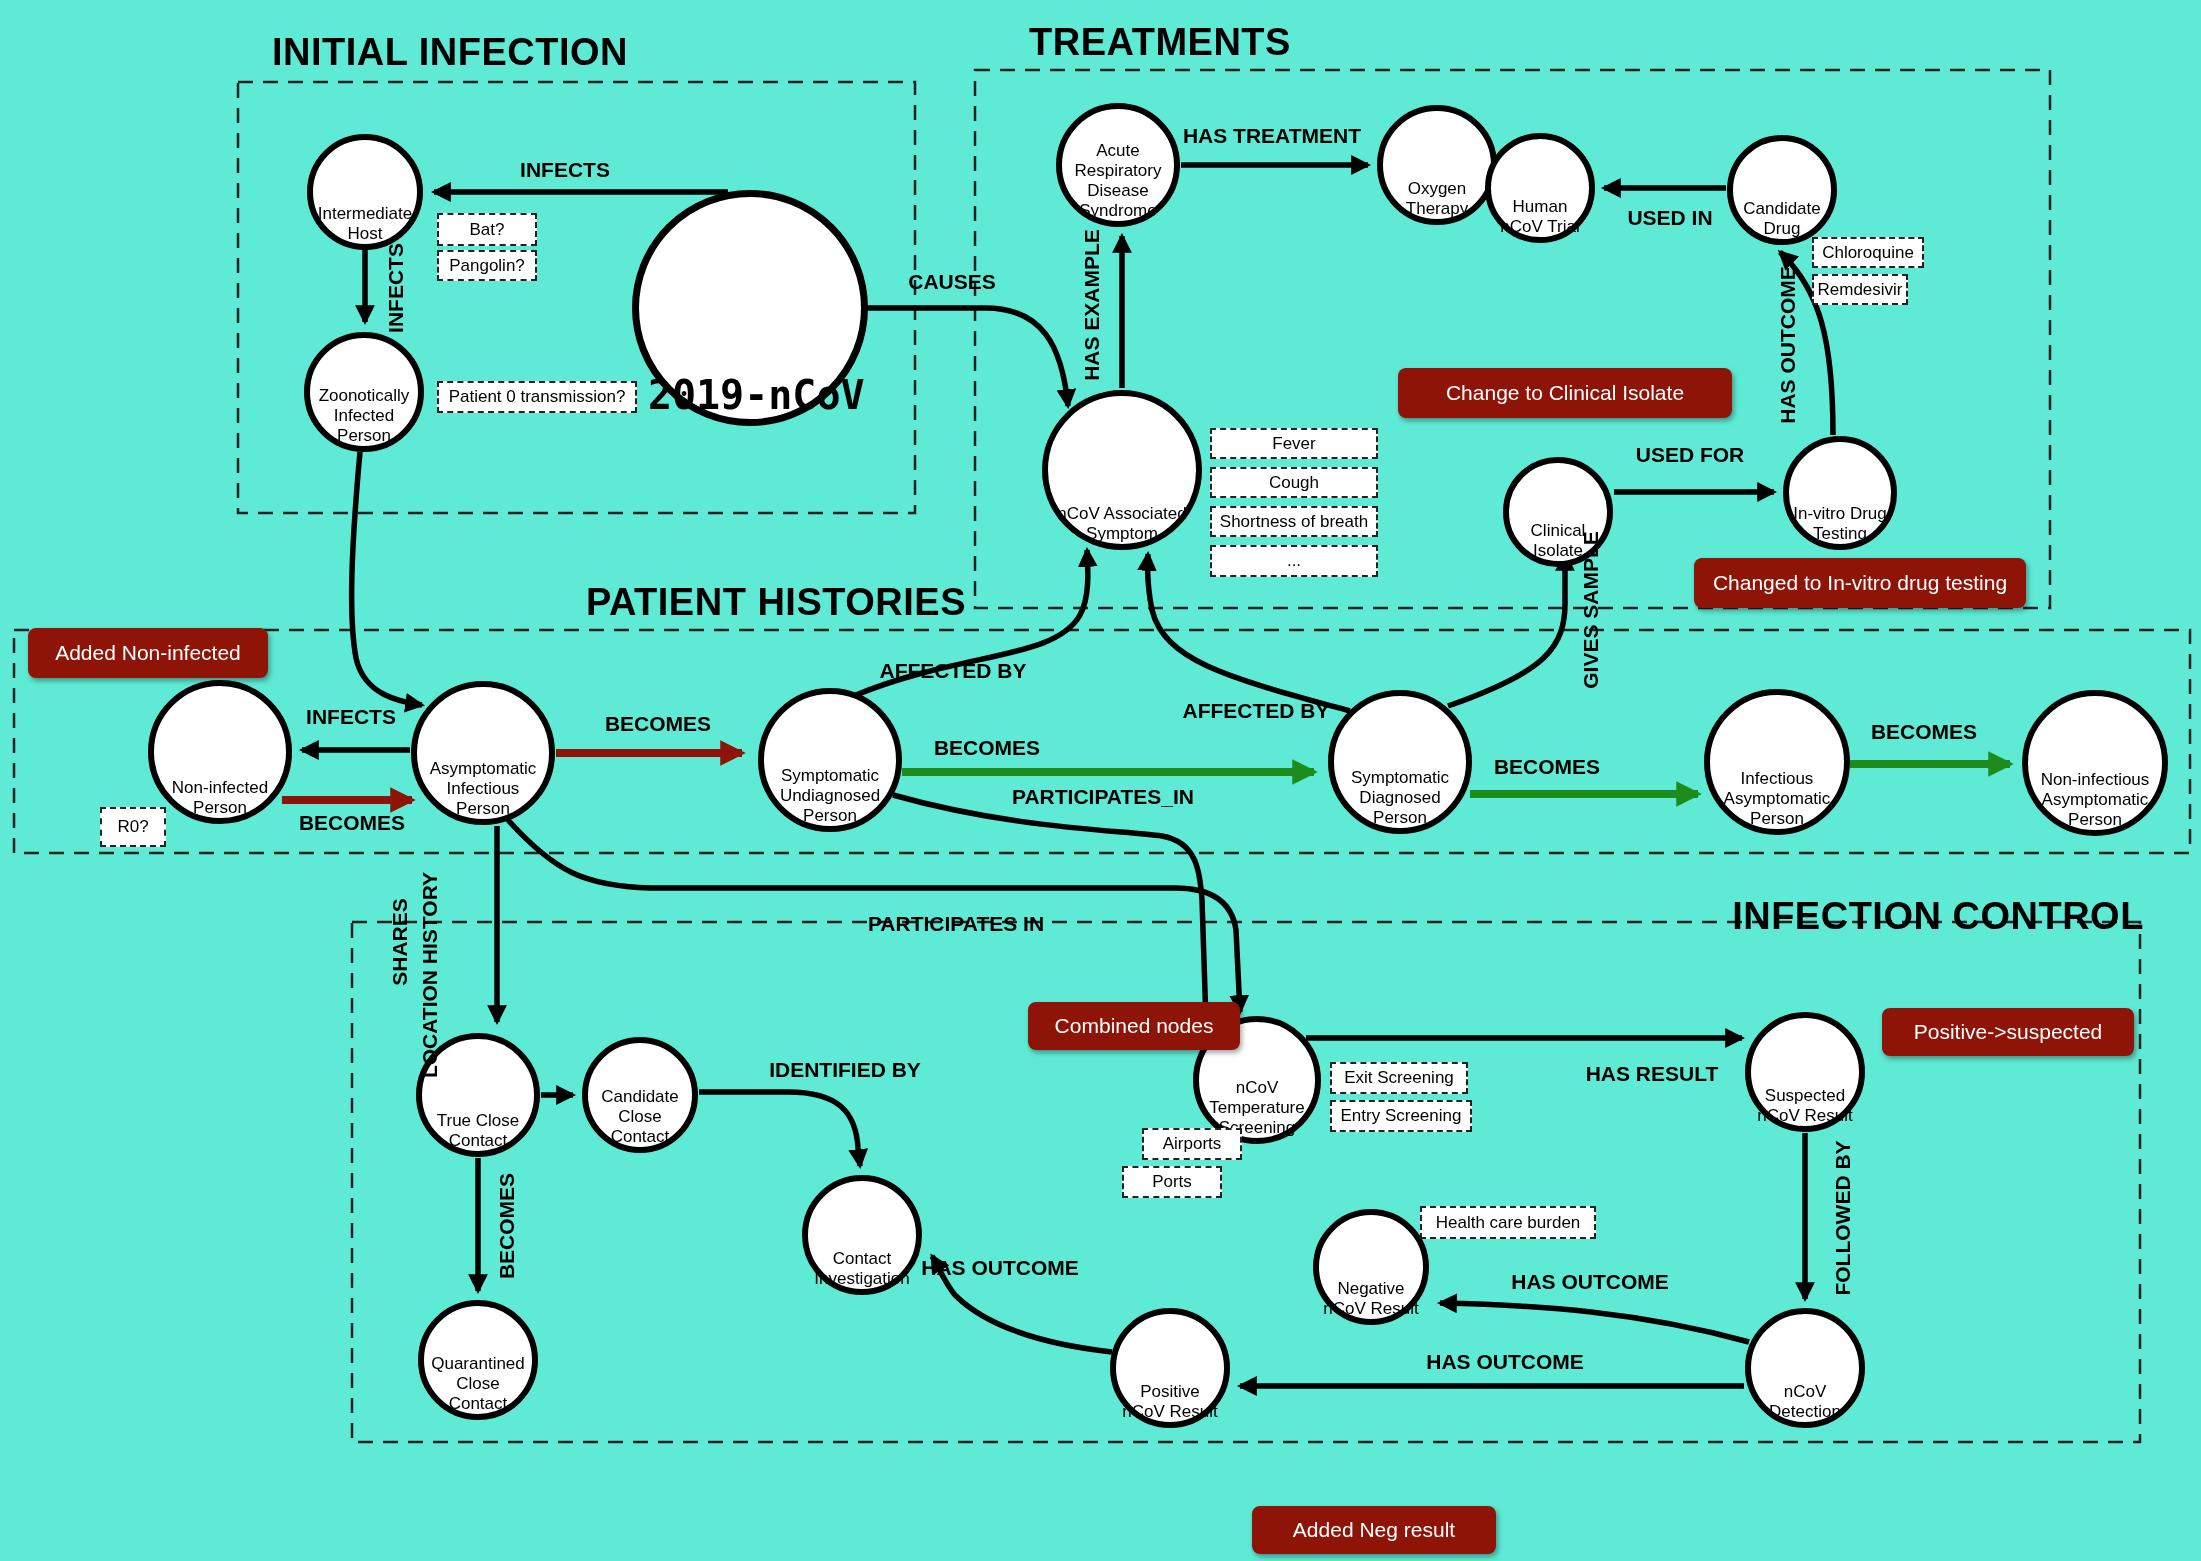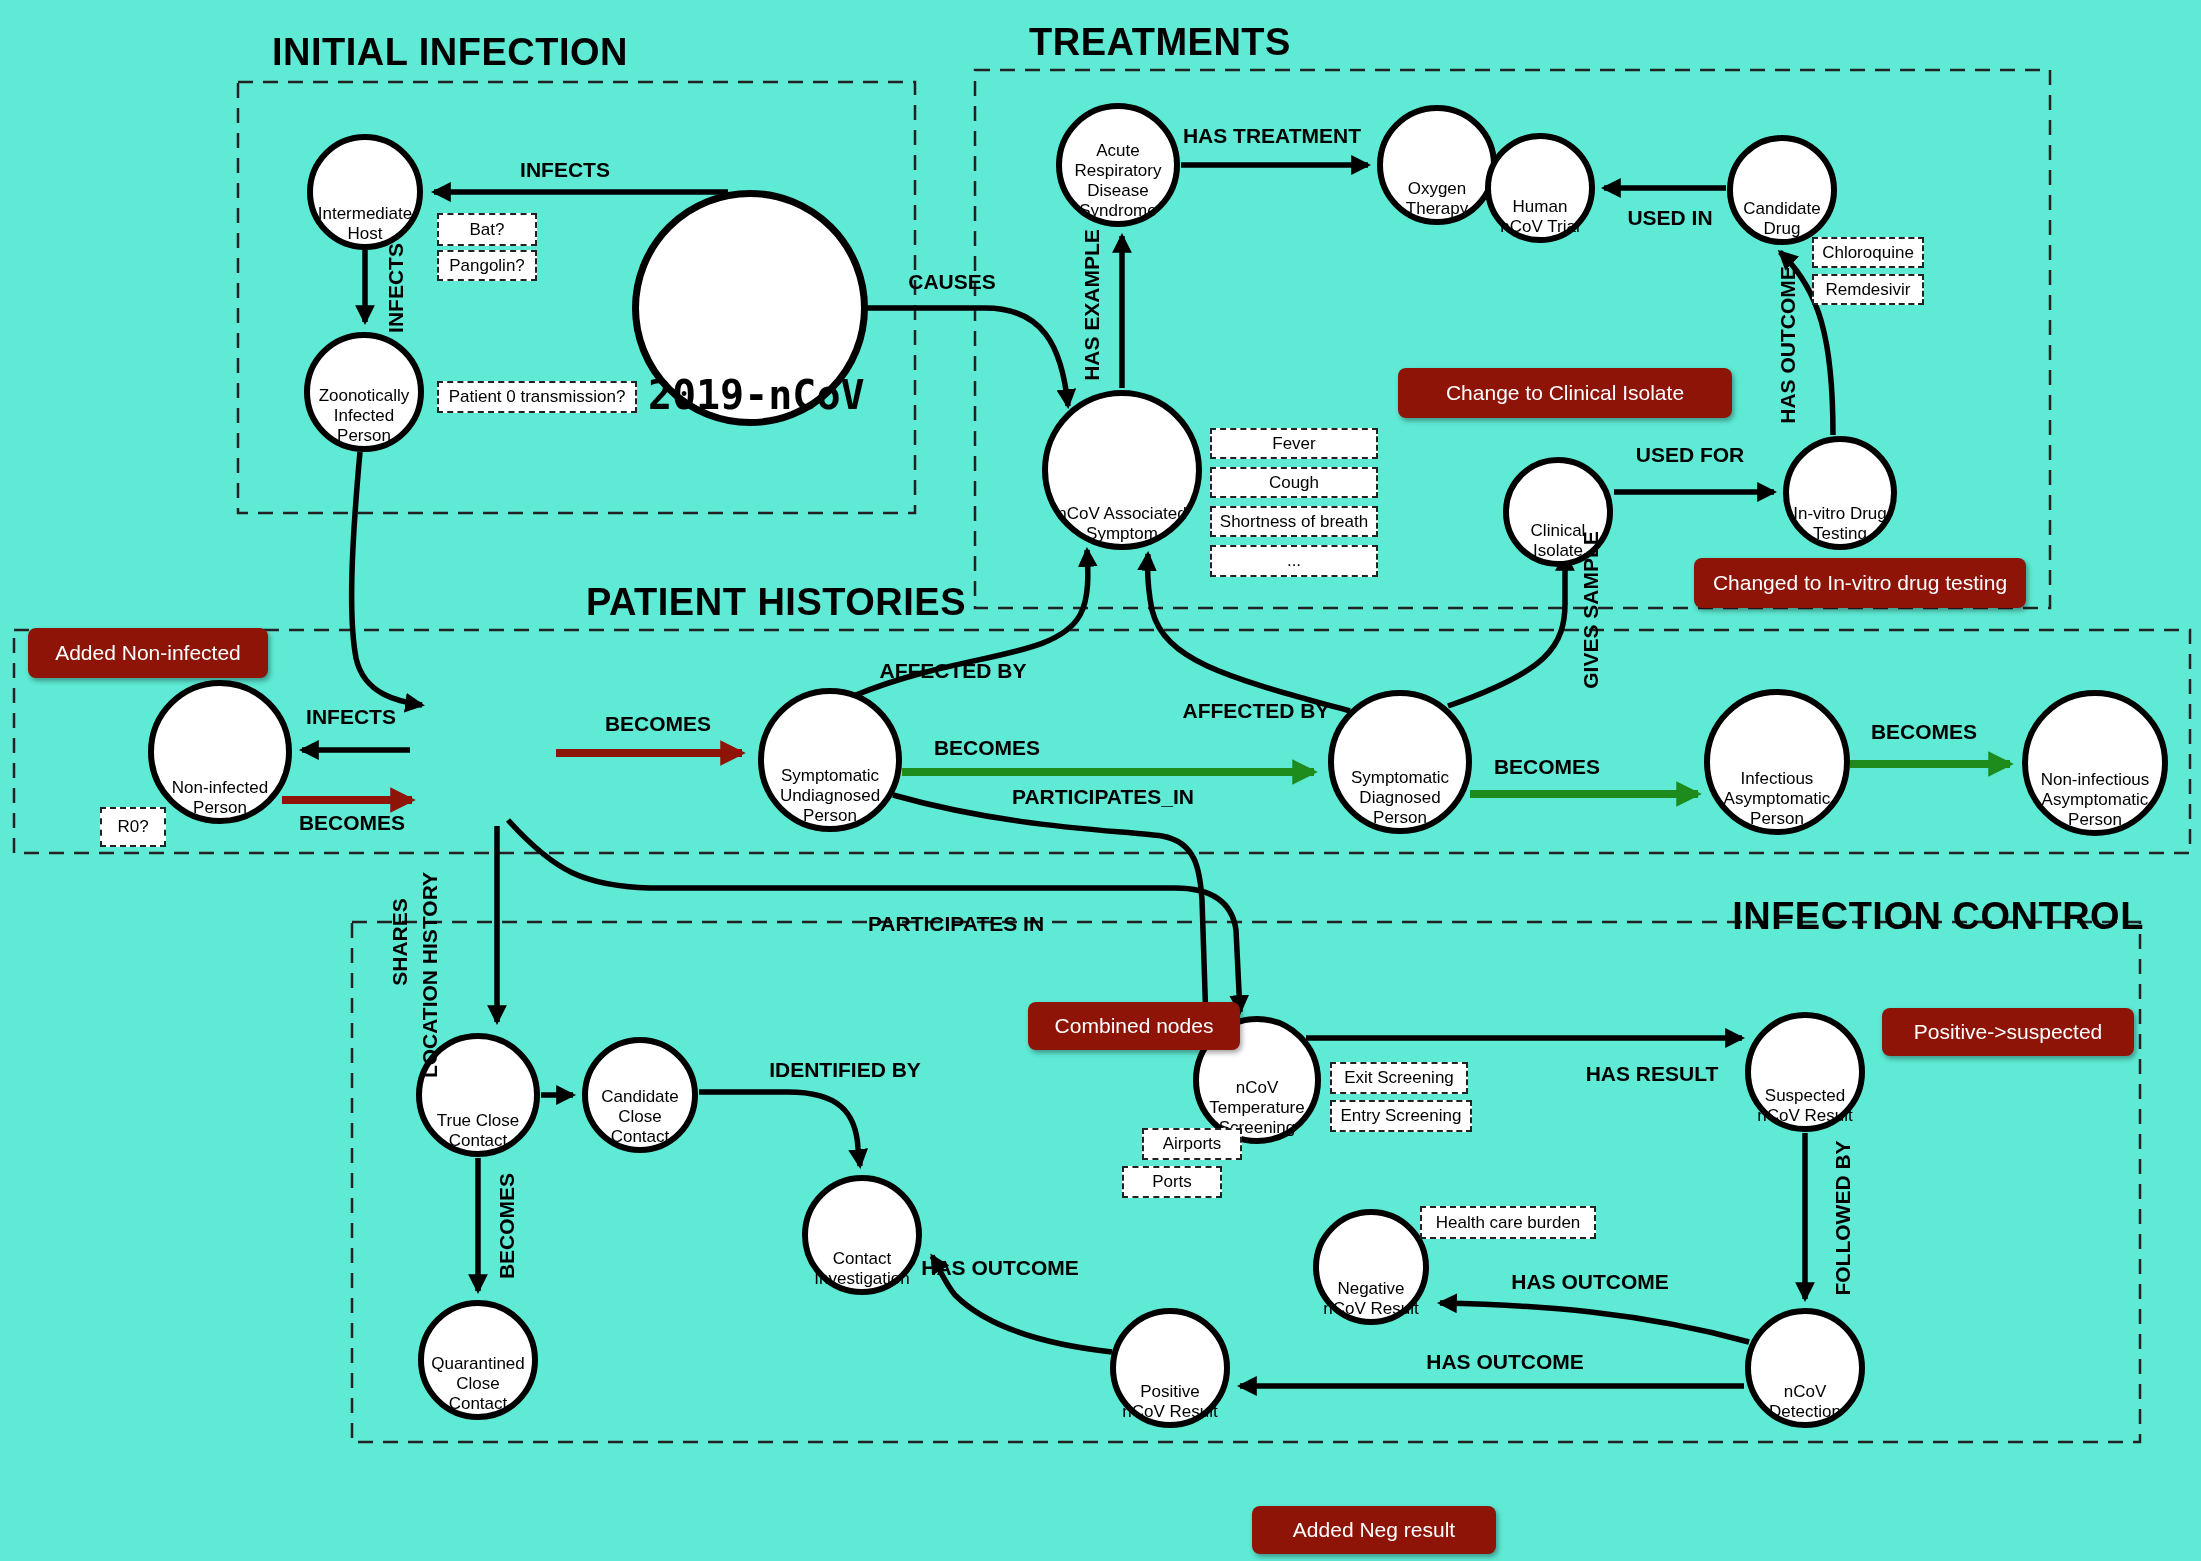--- a/index.html
+++ b/index.html
@@ -115,20 +115,23 @@
     </div>
   <div class="node" style="left:1503px;top:457px;width:110px;height:110px">
       <span>Clinical Isolate</span>
     </div>
   <div class="node" style="left:1783px;top:436px;width:114px;height:114px">
       <span>In-vitro Drug Testing</span>
     </div>
   <div class="node" style="left:148px;top:680px;width:144px;height:144px">
       <span>Non-infected Person</span>
     </div>
+  <div class="node" style="left:411px;top:681px;width:144px;height:144px">
+      <span>Asymptomatic Infectious Person</span>
+    </div>
   <div class="node" style="left:758px;top:688px;width:144px;height:144px">
       <span>Symptomatic Undiagnosed Person</span>
     </div>
   <div class="node" style="left:1328px;top:690px;width:144px;height:144px">
       <span>Symptomatic Diagnosed Person</span>
     </div>
   <div class="node" style="left:1704px;top:689px;width:146px;height:146px">
       <span>Infectious Asymptomatic Person</span>
     </div>
   <div class="node" style="left:2022px;top:690px;width:146px;height:146px">
@@ -193,21 +196,21 @@
   <div class="vlabel" style="left:1843px;top:1218px">FOLLOWED BY</div>
 
   <div class="ann" style="left:437px;top:213px;width:100px;height:33px">Bat?</div>
   <div class="ann" style="left:437px;top:250px;width:100px;height:31px">Pangolin?</div>
   <div class="ann" style="left:437px;top:381px;width:200px;height:32px">Patient 0 transmission?</div>
   <div class="ann" style="left:1210px;top:428px;width:168px;height:31px">Fever</div>
   <div class="ann" style="left:1210px;top:467px;width:168px;height:31px">Cough</div>
   <div class="ann" style="left:1210px;top:506px;width:168px;height:31px">Shortness of breath</div>
   <div class="ann" style="left:1210px;top:545px;width:168px;height:32px">...</div>
   <div class="ann" style="left:1812px;top:237px;width:112px;height:31px">Chloroquine</div>
-  <div class="ann" style="left:1812px;top:274px;width:112px;height:31px">Remdesivir</div>
+  <div class="ann" style="left:1812px;top:274px;width:96px;height:31px">Remdesivir</div>
   <div class="ann" style="left:100px;top:807px;width:66px;height:40px">R0?</div>
   <div class="ann" style="left:1330px;top:1062px;width:138px;height:32px">Exit Screening</div>
   <div class="ann" style="left:1330px;top:1100px;width:142px;height:32px">Entry Screening</div>
   <div class="ann" style="left:1142px;top:1128px;width:100px;height:32px">Airports</div>
   <div class="ann" style="left:1122px;top:1166px;width:100px;height:32px">Ports</div>
   <div class="ann" style="left:1420px;top:1206px;width:176px;height:33px">Health care burden</div>
 
   <div class="badge" style="left:28px;top:628px;width:240px;height:50px">Added Non-infected</div>
   <div class="badge" style="left:1398px;top:368px;width:334px;height:50px">Change to Clinical Isolate</div>
   <div class="badge" style="left:1694px;top:558px;width:332px;height:50px">Changed to In-vitro drug testing</div>

